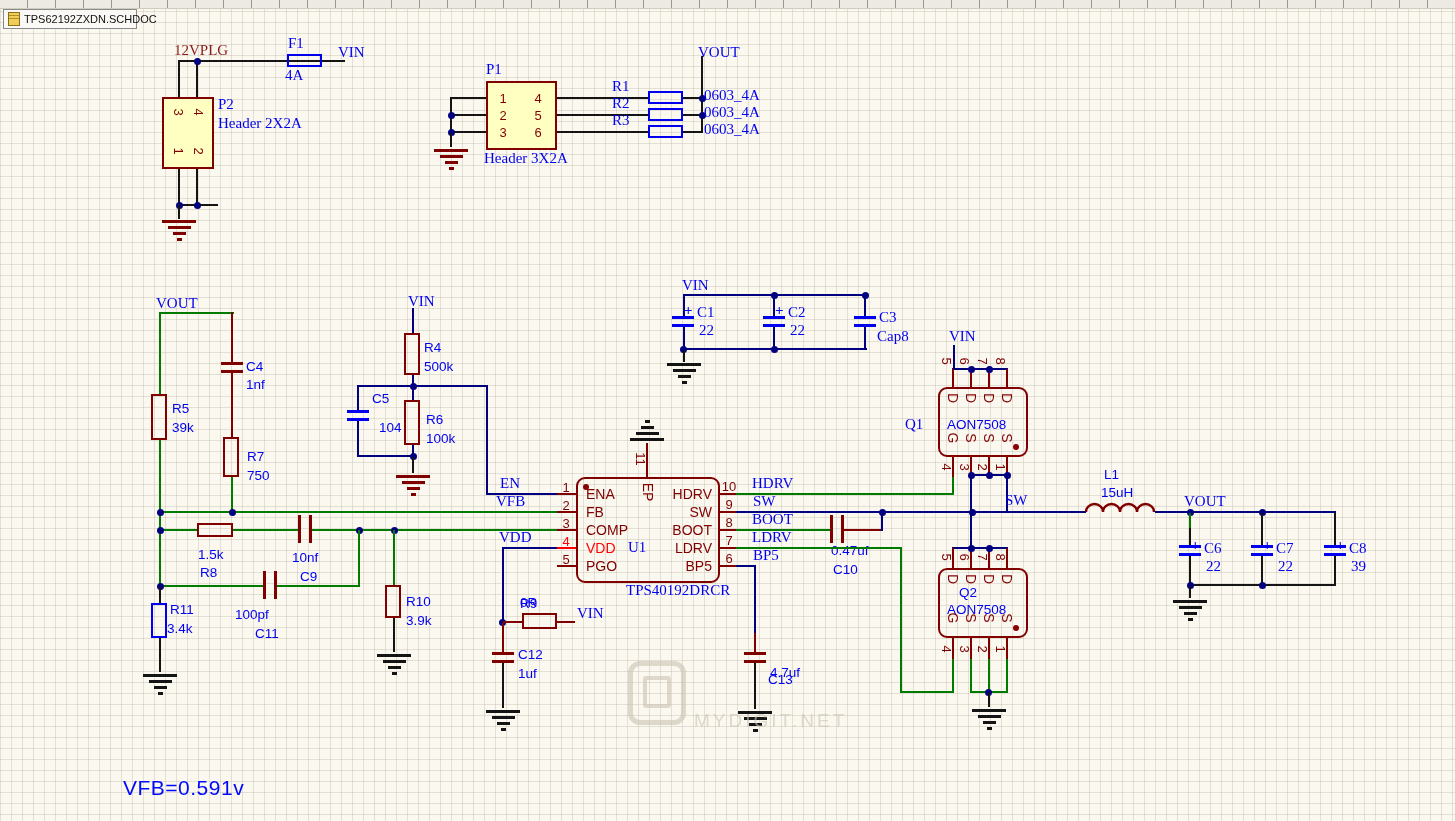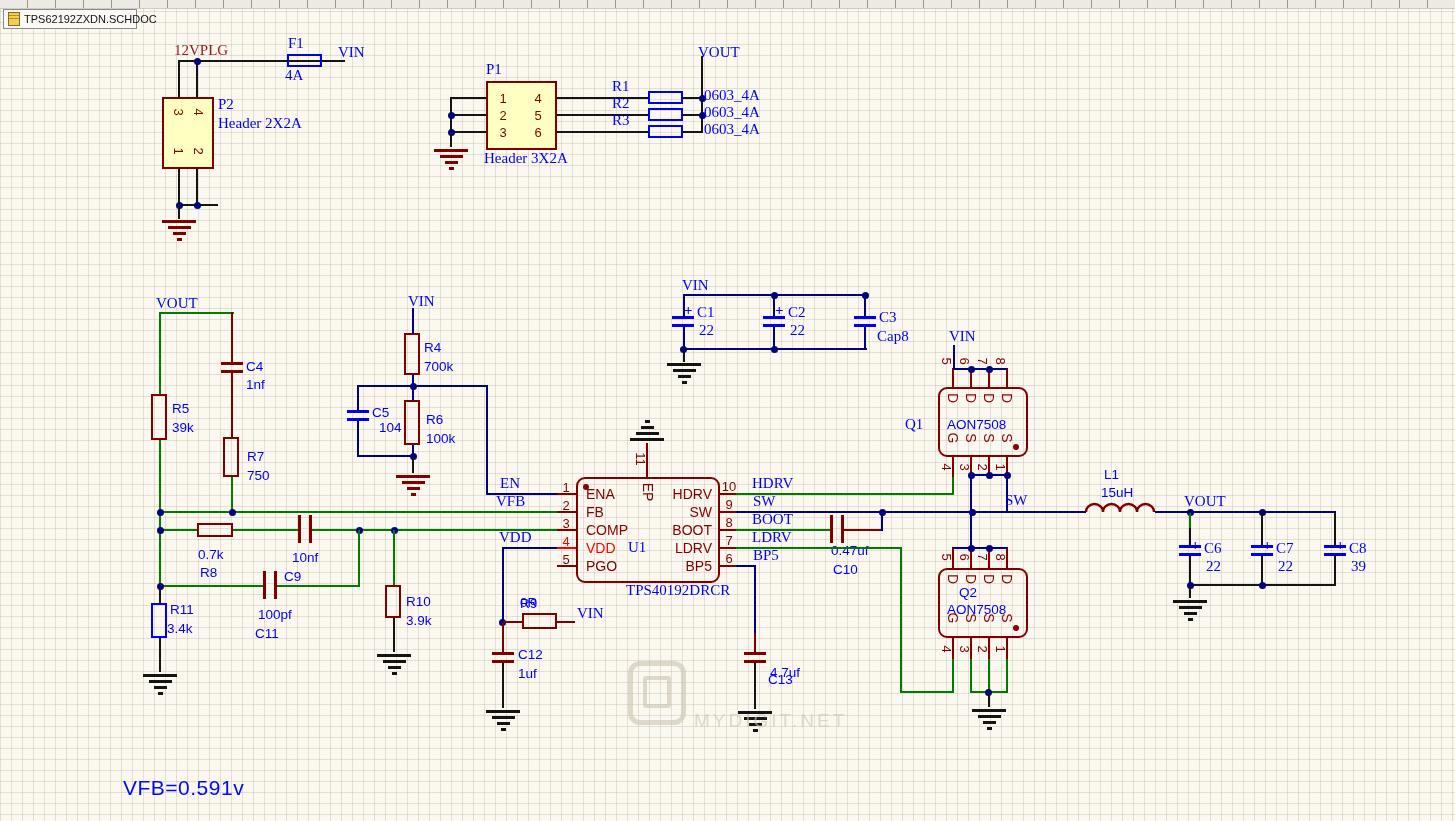--- a/index.html
+++ b/index.html
@@ -206,31 +206,31 @@
   <i class="dot" style="left:229px;top:509px"></i>
 
   <i class="wh grn" style="left:160px;top:529px;width:37px"></i>
   <div class="res" style="left:197px;top:523px;width:32px;height:10px"></div>
   <i class="wh grn" style="left:233px;top:529px;width:65px"></i>
   <div class="capv" style="left:298px;top:515px;color:#800000"><i></i><i></i></div>
   <i class="wh grn" style="left:312px;top:529px;width:245px"></i>
   <i class="dot" style="left:157px;top:527px"></i>
   <i class="dot" style="left:356px;top:527px"></i>
   <i class="dot" style="left:391px;top:527px"></i>
-  <b class="A" style="left:198px;top:548px">0.7k</b>
+  <b class="A" style="left:198px;top:548px">1.5k</b>
   <b class="A" style="left:200px;top:566px">R8</b>
   <b class="A" style="left:292px;top:551px">10nf</b>
-  <b class="A" style="left:284px;top:570px">C9</b>
+  <b class="A" style="left:300px;top:570px">C9</b>
 
   <i class="wv grn" style="left:358px;top:530px;height:56px"></i>
   <i class="wh grn" style="left:160px;top:585px;width:103px"></i>
   <div class="capv" style="left:263px;top:571px;color:#800000"><i></i><i></i></div>
   <i class="wh grn" style="left:277px;top:585px;width:83px"></i>
   <i class="dot" style="left:157px;top:583px"></i>
-  <b class="A" style="left:258px;top:608px">100pf</b>
+  <b class="A" style="left:235px;top:608px">100pf</b>
   <b class="A" style="left:255px;top:627px">C11</b>
 
   <i class="wv grn" style="left:393px;top:530px;height:55px"></i>
   <div class="res" style="left:385px;top:585px;width:12px;height:29px"></div>
   <i class="wv blk" style="left:393px;top:618px;height:34px"></i>
   <div class="gnd" style="left:376px;top:654px;color:#141414">
       <i></i>
       <i></i>
       <i></i>
       <i></i>
@@ -247,37 +247,37 @@
       <i></i>
       <i></i>
     </div>
   <b class="A" style="left:170px;top:603px">R11</b>
   <b class="A" style="left:167px;top:622px">3.4k</b>
 
   <b class="L" style="left:408px;top:294px">VIN</b>
   <i class="wv navy" style="left:412px;top:308px;height:25px"></i>
   <div class="res" style="left:404px;top:333px;width:12px;height:38px"></div>
   <b class="A" style="left:424px;top:341px">R4</b>
-  <b class="A" style="left:424px;top:360px">700k</b>
+  <b class="A" style="left:424px;top:360px">500k</b>
   <i class="wv navy" style="left:412px;top:375px;height:25px"></i>
   <div class="res" style="left:404px;top:400px;width:12px;height:41px"></div>
   <b class="A" style="left:426px;top:413px">R6</b>
   <b class="A" style="left:426px;top:432px">100k</b>
   <i class="wv navy" style="left:412px;top:445px;height:12px"></i>
   <i class="wh navy" style="left:358px;top:385px;width:130px"></i>
   <i class="dot" style="left:410px;top:383px"></i>
   <i class="wh navy" style="left:358px;top:455px;width:56px"></i>
   <i class="dot" style="left:410px;top:453px"></i>
   <i class="wv navy" style="left:357px;top:385px;height:25px"></i>
   <div class="cap" style="left:347px;top:410px;color:#0000EF">
       <i></i>
       <i></i>
     </div>
   <i class="wv navy" style="left:357px;top:421px;height:36px"></i>
-  <b class="A" style="left:372px;top:406px">C5</b>
+  <b class="A" style="left:372px;top:392px">C5</b>
   <b class="A" style="left:379px;top:421px">104</b>
   <i class="wv blk" style="left:412px;top:457px;height:16px"></i>
   <div class="gnd" style="left:395px;top:475px;color:#800000">
       <i></i>
       <i></i>
       <i></i>
       <i></i>
     </div>
   <i class="wv navy" style="left:486px;top:385px;height:110px"></i>
   <i class="wh navy" style="left:486px;top:493px;width:71px"></i>

